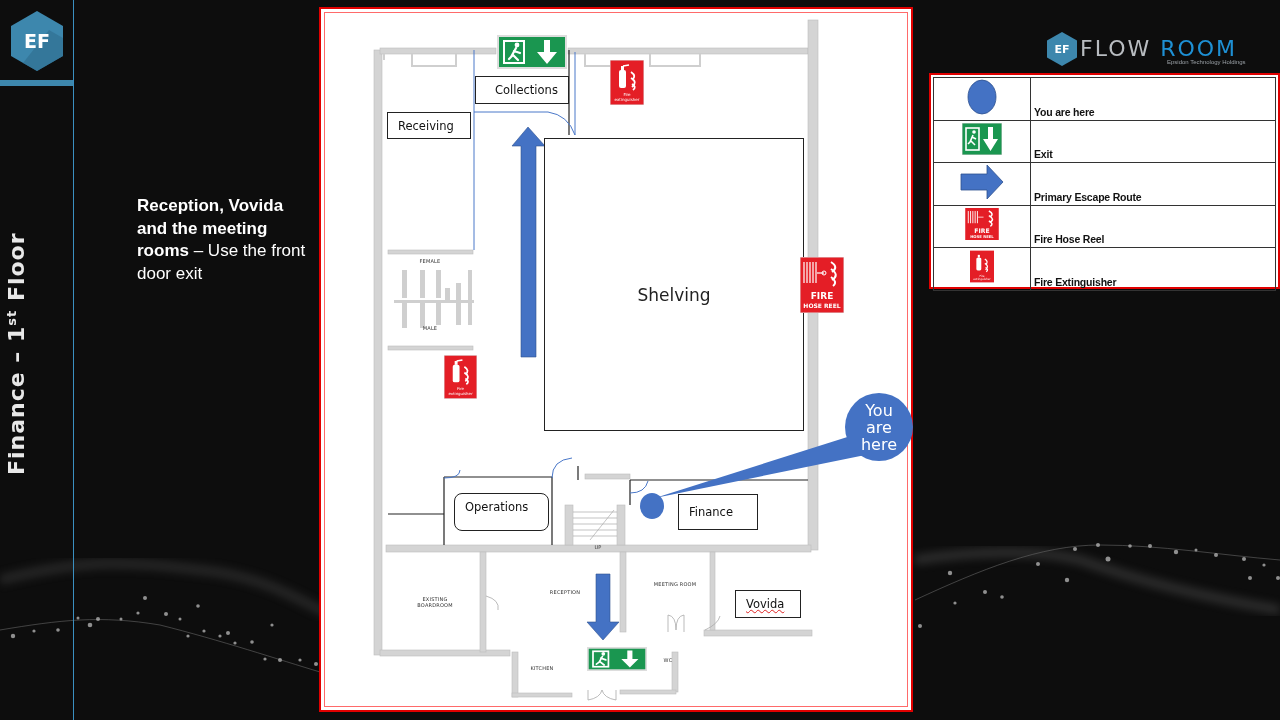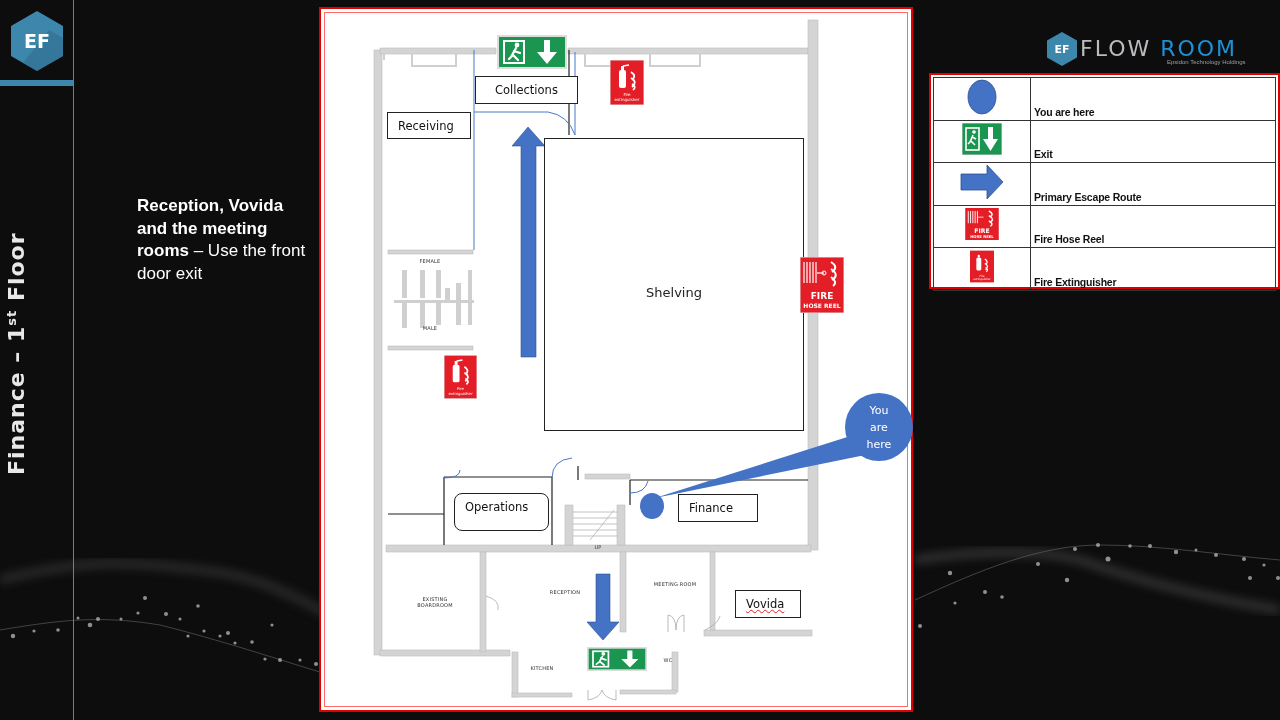--- a/index.html
+++ b/index.html
@@ -13,22 +13,22 @@
   .instr { position:absolute; left:137px; top:195px; width:170px; color:#ffffff; font-family:"Liberation Sans", sans-serif; font-size:17px; line-height:22.5px; }
   .instr b { font-weight:bold; }
 
   .plan-frame { position:absolute; left:319px; top:7px; width:594px; height:705px; border:2px solid #e00000; background:#fff; box-sizing:border-box; }
   .plan-inner { position:absolute; left:3px; top:3px; right:3px; bottom:3px; border:1px solid #ff6a6a; }
   .plan-svg { position:absolute; left:0; top:0; }
 
   .room-label { position:absolute; background:#fff; border:1.5px solid #222; font-family:"DejaVu Sans", sans-serif; font-size:11.5px; color:#111; box-sizing:border-box; padding-left:10px; display:flex; align-items:center; }
   .tiny-label { position:absolute; font-family:"DejaVu Sans", sans-serif; font-size:5px; color:#333; text-align:center; letter-spacing:.2px; }
   .shelving { position:absolute; left:544px; top:138px; width:260px; height:293px; border:1.3px solid #222; box-sizing:border-box; background:#fff; }
-  .shelving span { position:absolute; left:0; right:0; top:146px; text-align:center; font-family:"DejaVu Sans", sans-serif; font-size:13px; color:#222; }
-  .callout-text { position:absolute; left:846px; top:402px; width:66px; text-align:center; color:#fff; font-family:"DejaVu Sans", sans-serif; font-size:11px; line-height:17px; }
+  .shelving span { position:absolute; left:0; right:0; top:146px; text-align:center; font-family:"DejaVu Sans", sans-serif; font-size:17px; color:#222; }
+  .callout-text { position:absolute; left:846px; top:402px; width:66px; text-align:center; color:#fff; font-family:"DejaVu Sans", sans-serif; font-size:16px; line-height:17px; }
   .brand-text { position:absolute; left:1080px; top:36px; font-family:"DejaVu Sans", sans-serif; font-size:22px; letter-spacing:2px; white-space:nowrap; }
   .brand-text .even { color:#b8bcc0; }
   .brand-text .flow { color:#1e90d4; }
   .brand-sub { position:absolute; left:1167px; top:59px; font-size:6px; color:#9aa0a6; font-family:"Liberation Sans", sans-serif; white-space:nowrap; }
 
   .legend { position:absolute; left:929px; top:73px; width:351px; height:216px; border:2px solid #e00000; box-sizing:border-box; background:#fff;padding-left:36px; }
   .legend table { position:absolute; left:2px; top:2px; width:343px; border-collapse:collapse; }
   .legend td { border:1.5px solid #333; height:39.5px; padding:0; vertical-align:bottom; }
   .legend td.icon-cell { width:96px; text-align:center; vertical-align:middle; }
   .legend td.lbl { font-family:"Liberation Sans", sans-serif; font-weight:bold; font-size:10.5px; color:#111; padding:0 0 2px 3px; letter-spacing:-0.2px; }
@@ -209,24 +209,24 @@
   <polygon points="655,498 860,433 880,452" fill="#4472c4"></polygon>
   <circle cx="879" cy="427" r="34" fill="#4472c4"></circle>
 
   <ellipse cx="652" cy="506" rx="12" ry="13" fill="#4472c4"></ellipse>
 </svg>
 
 <div class="shelving">
     <span>Shelving</span>
   </div>
 
-<div class="room-label" style="left:475px;top:76px;width:103px;height:28px;padding-left:19px;">Collections</div>
+<div class="room-label" style="left:475px;top:76px;width:94px;height:28px;padding-left:19px;">Collections</div>
 <div class="room-label" style="left:387px;top:112px;width:84px;height:27px;text-align:right;">Receiving</div>
 <div class="room-label" style="left:454px;top:493px;width:95px;height:38px;align-items:flex-start;padding-top:6px;border-radius:8px;">Operations</div>
-<div class="room-label" style="left:678px;top:494px;width:80px;height:28px;">Finance</div>
+<div class="room-label" style="left:678px;top:494px;width:80px;height:36px;">Finance</div>
 <div class="room-label" style="left:735px;top:590px;width:66px;height:28px;text-decoration:underline wavy #d22;text-decoration-thickness:1px;">Vovida</div>
 
 <div class="tiny-label" style="left:410px;top:258px;width:40px;">FEMALE</div>
 <div class="tiny-label" style="left:410px;top:325px;width:40px;">MALE</div>
 <div class="tiny-label" style="left:410px;top:596px;width:50px;">EXISTING</div>
 <div class="tiny-label" style="left:410px;top:602px;width:50px;">BOARDROOM</div>
 <div class="tiny-label" style="left:540px;top:589px;width:50px;">RECEPTION</div>
 <div class="tiny-label" style="left:650px;top:581px;width:50px;">MEETING ROOM</div>
 <div class="tiny-label" style="left:527px;top:665px;width:30px;">KITCHEN</div>
 <div class="tiny-label" style="left:660px;top:657px;width:16px;">WC</div>

